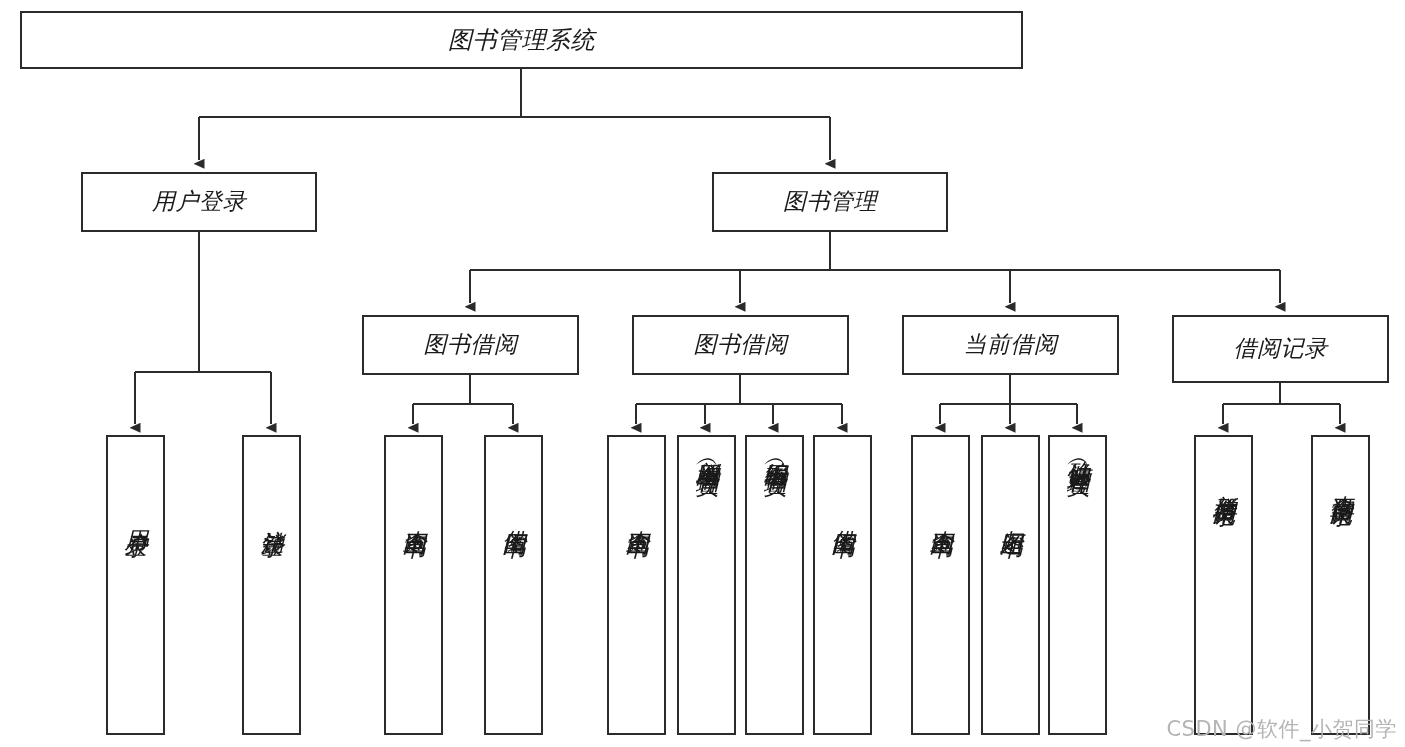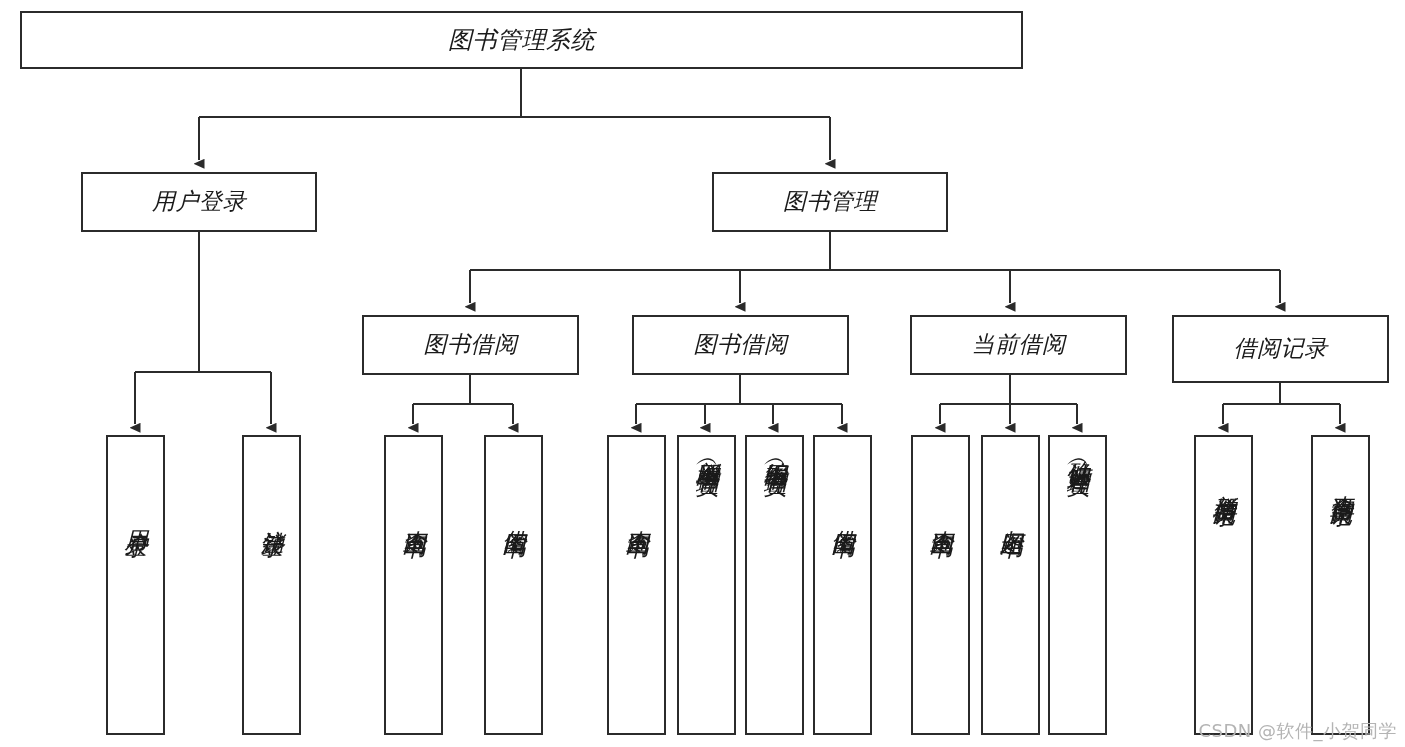--- a/index.html
+++ b/index.html
@@ -59,21 +59,21 @@
     font-size: 23px;
     letter-spacing: 2px;
   }
   .node.root .label {
     font-size: 24px;
   }
   .watermark {
     position: absolute;
     right: 8px;
     bottom: 4px;
-    font-size: 18px;
+    font-size: 21px;
     color: #b4b4b4;
     letter-spacing: 0.5px;
     white-space: nowrap;
     font-family: "DejaVu Sans", "Liberation Sans", sans-serif;
     text-align: right;
   }
 </style>
 </head>
 <body>
 
@@ -142,21 +142,21 @@
   </div>
 
   <div class="node horizontal" style="left:362px; top:315px; width:217px; height:60px;">
     <span class="label">图书借阅</span>
   </div>
 
   <div class="node horizontal" style="left:632px; top:315px; width:217px; height:60px;">
     <span class="label">图书借阅</span>
   </div>
 
-  <div class="node horizontal" style="left:902px; top:315px; width:217px; height:60px;margin-left:8px;">
+  <div class="node horizontal" style="left:902px; top:315px; width:217px; height:60px;">
     <span class="label">当前借阅</span>
   </div>
 
   <div class="node horizontal" style="left:1172px; top:315px; width:217px; height:68px;">
     <span class="label">借阅记录</span>
   </div>
 
   <div class="node vertical" style="left:106px; top:435px; width:59px; height:300px; padding-top:75px;">
     <span class="label">用户登录</span>
   </div>

